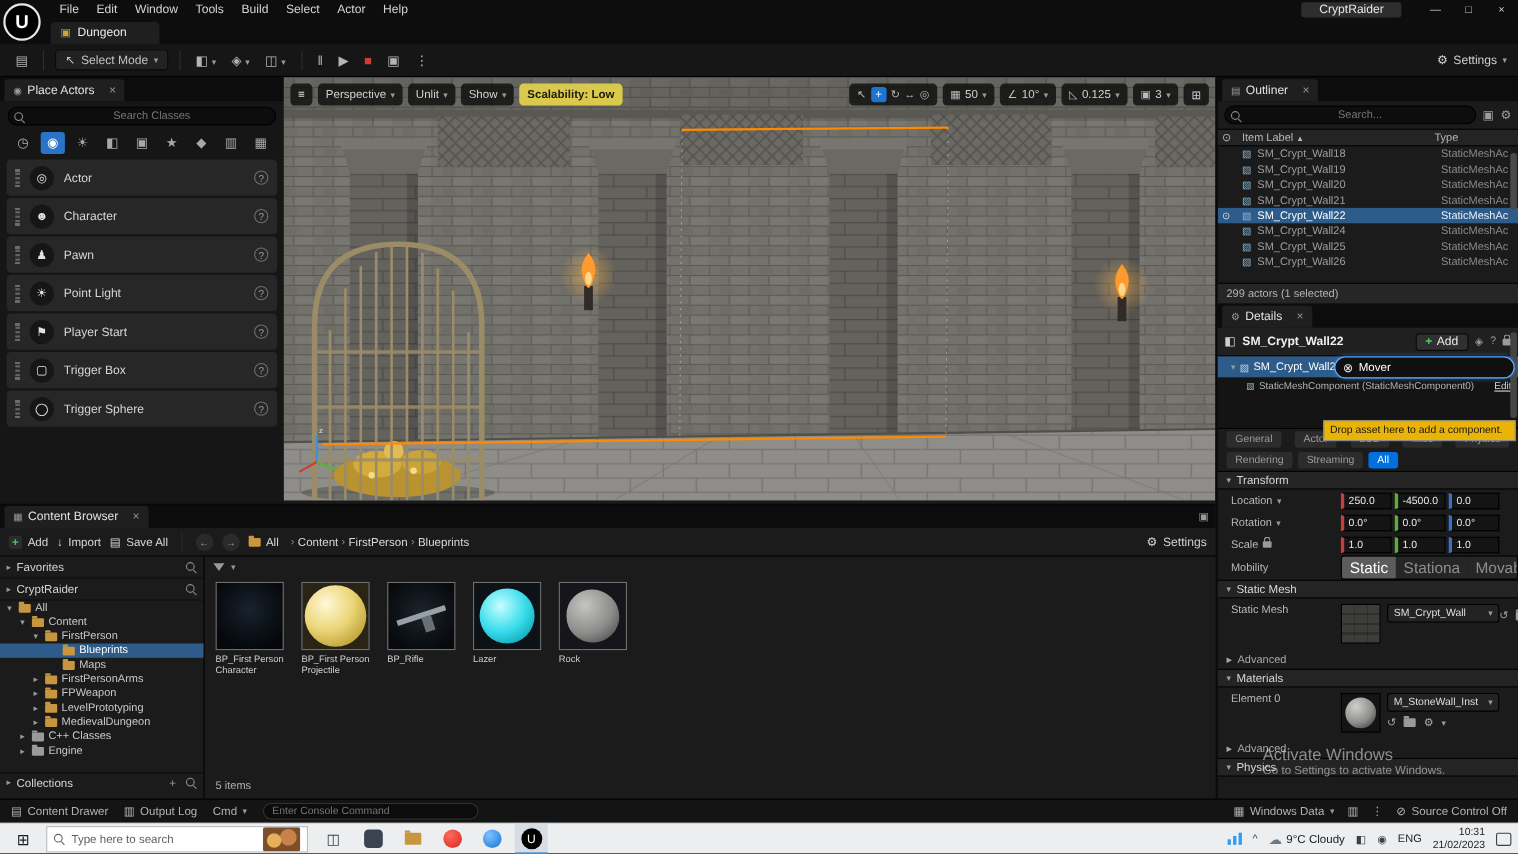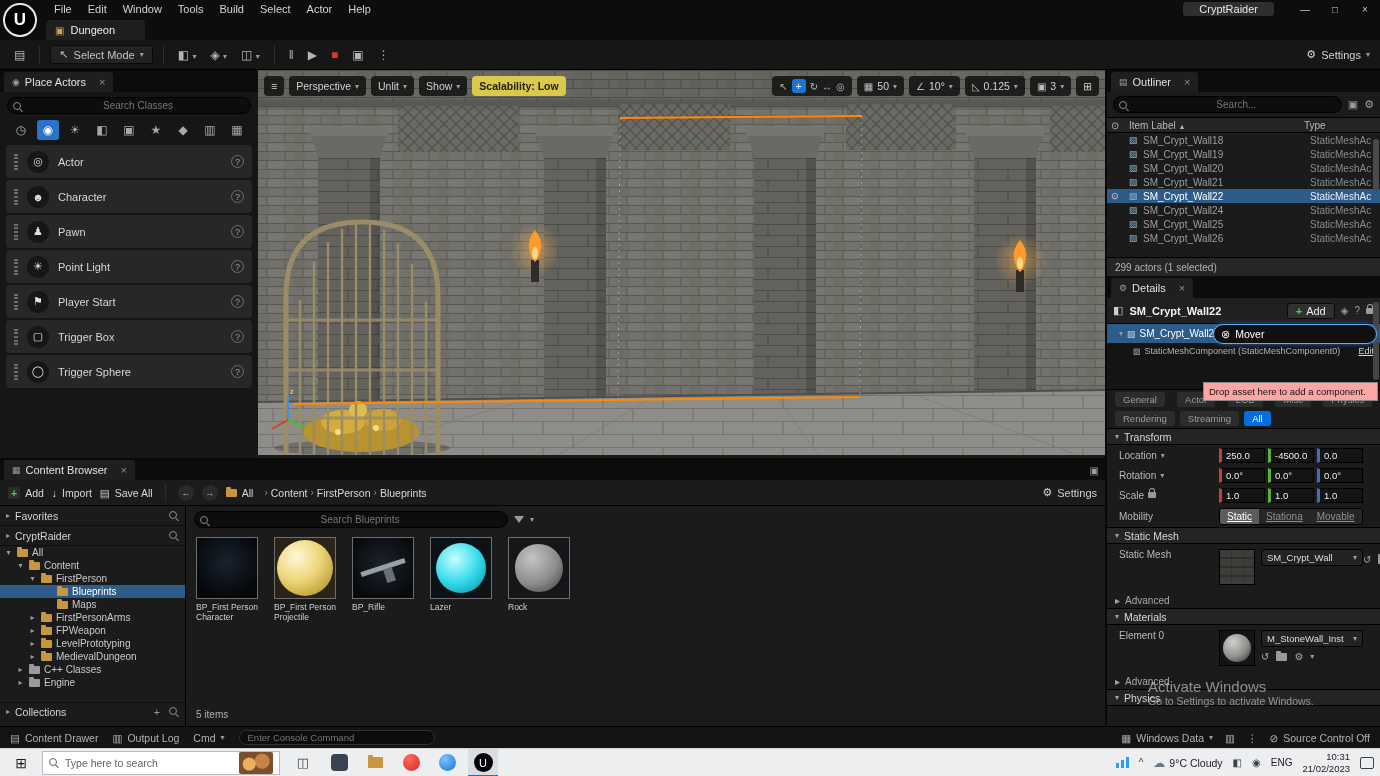--- a/index.html
+++ b/index.html
@@ -96,39 +96,39 @@
 .d-mini{color:#9a9a9a;font-size:10px;}
 .lockic{width:8px;height:6px;background:#9a9a9a;position:relative;border-radius:1px;display:inline-block;}
 .lockic::before{content:"";position:absolute;left:1px;top:-4px;width:4px;height:4px;border:1.3px solid #9a9a9a;border-bottom:0;border-radius:3px 3px 0 0;}
 #d-comps{height:66px;background:#141414;position:relative;border-bottom:1px solid #000;}
 #d-comp-sel{height:19px;background:#2e5c8a;display:flex;align-items:center;gap:4px;padding:0 4px 0 12px;color:#fff;font-size:10px;}
 #d-comp-sub{height:16px;display:flex;align-items:center;gap:4px;padding-left:26px;padding-right:6px;font-size:9px;color:#b2b2b2;}
 #d-comp-sub .edit{margin-left:auto;text-decoration:underline;color:#d8d8d8;}
 #mover-box{position:absolute;left:106px;right:3px;top:0;height:20px;background:#101010;border:1px solid #62aefc;box-shadow:0 0 5px rgba(42,127,212,.8);border-radius:10px;display:flex;align-items:center;gap:5px;padding:0 7px;z-index:30;}
 #mover-box .xcirc{color:#f2f2f2;font-size:11px;}
 #mover-box .mover-text{color:#fff;font-size:10.5px;}
-#drop-tip{position:absolute;left:96px;right:2px;top:106px;background:#fca5a5;color:#141414;border:1px solid #8a8a8a;font-size:9.5px;padding:3px 5px;z-index:28;}
+#drop-tip{position:absolute;left:96px;right:2px;top:106px;background:#eab308;color:#141414;border:1px solid #8a8a8a;font-size:9.5px;padding:3px 5px;z-index:28;}
 #d-search{height:22px;display:flex;align-items:center;gap:6px;padding:0 6px;}
 #d-search .sinput{flex:1;}
 #d-filters1{height:18px;display:flex;align-items:center;justify-content:space-between;padding:0 8px;}
 #d-filters2{height:20px;display:flex;align-items:center;gap:5px;padding:0 8px;}
 .chip{background:#2c2c2c;border-radius:3px;padding:2px 8px;color:#9c9c9c;font-size:9.5px;}
 .chip.active{background:#0070e0;color:#fff;}
 .sect{height:17px;background:#242424;border-top:1px solid #000;border-bottom:1px solid #000;display:flex;align-items:center;gap:5px;padding:0 8px;color:#d6d6d6;font-size:10.5px;}
 .sect .sc{font-size:8px;color:#a0a0a0;}
 .prop{display:flex;align-items:center;padding-left:12px;}
 .prop.h20{height:20px;}
 .prop.h22{height:22px;}
 .plabel{width:100px;color:#b8b8b8;font-size:10px;display:flex;align-items:center;gap:4px;flex:none;}
 .nf{width:46px;height:15px;background:#141414;border:1px solid #000;padding:0 0 0 4px;margin-right:3px;color:#ececec;font-size:9.5px;display:flex;align-items:center;overflow:hidden;white-space:nowrap;}
 .nf.ax{border-left:3px solid #c4403a;}
 .nf.ay{border-left:3px solid #5eae3c;}
 .nf.az{border-left:3px solid #3a6fc4;}
 .seg{display:flex;border:1px solid #000;border-radius:3px;overflow:hidden;}
-.seg span{padding:2px 7px;background:#262626;color:#8e8e8e;font-size:10px;text-decoration:underline;}
+.seg span{padding:2px 7px;background:#262626;color:#8e8e8e;font-size:14px;}
 .seg span.active{background:#5c5c5c;color:#fff;}
 .prop.tall{height:48px;align-items:flex-start;padding-top:5px;}
 .thumb-sq{width:36px;height:36px;border:1px solid #000;flex:none;}
 .mesh-thumb{background:repeating-linear-gradient(0deg,#7a7a76 0 7px,#5e5e5a 7px 9px),repeating-linear-gradient(90deg,#80807c 0 11px,#6a6a66 11px 12px);background-blend-mode:multiply;}
 .mat-thumb{background:#141414;position:relative;}
 .mat-thumb::after{content:"";position:absolute;inset:3px;border-radius:50%;background:radial-gradient(circle at 35% 30%,#cfcfcd,#8e8e8a 55%,#3c3c3a 92%);}
 .dd{display:flex;align-items:center;justify-content:space-between;background:#232323;border:1px solid #000;border-radius:3px;height:17px;padding:0 5px;color:#dedede;font-size:9.5px;width:102px;}
 .prop-icons{display:flex;gap:7px;margin-top:4px;color:#a8a8a8;font-size:10px;align-items:center;}
 .fold{width:11px;height:8px;background:#c8963e;border-radius:1px;position:relative;display:inline-block;flex:none;}
 .fold::before{content:"";position:absolute;top:-2px;left:0;width:5px;height:2px;background:#c8963e;border-radius:1px 1px 0 0;}
@@ -869,24 +869,20 @@
         </div>
       <div id="collections">
         <span class="caret">▸</span>
         <span>Collections</span>
         <span class="cplus">+</span>
         <span class="mag" style="margin-left:4px;"></span>
       </div>
     </div>
     <div id="cb-main">
       <div id="grid-search">
-        <div class="sinput">
-          <span class="mag"></span>
-          <input placeholder="Search Blueprints" style="">
-        </div>
         <span class="funnel"></span>
         <span class="caret">▾</span>
       </div>
       <div id="asset-grid">
 
           <div class="asset-card">
             <div class="thumb thumb-bp-dark"></div>
             <div class="a-label">BP_First Person Character</div>
           </div>
 

